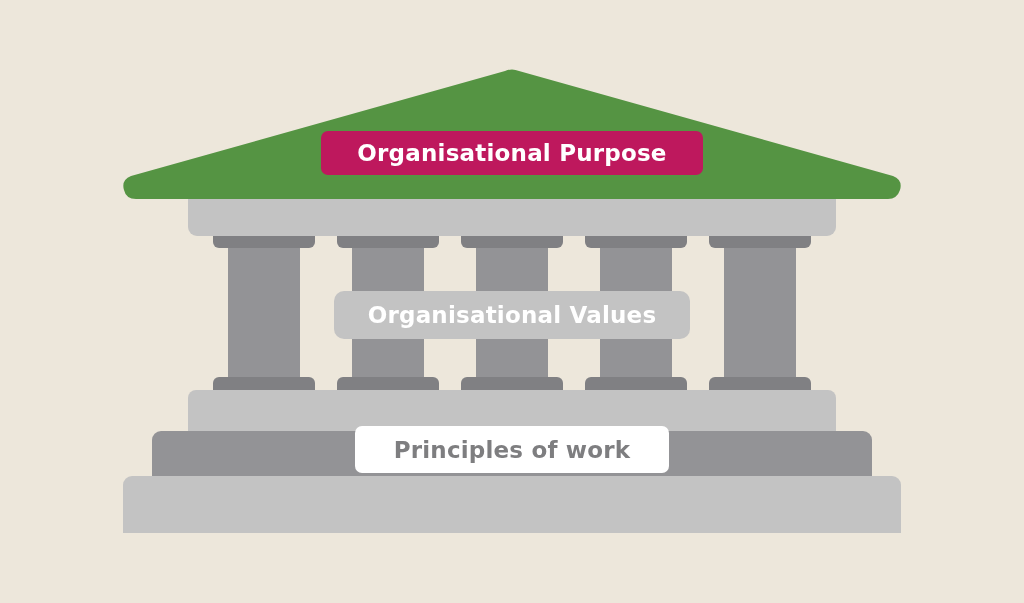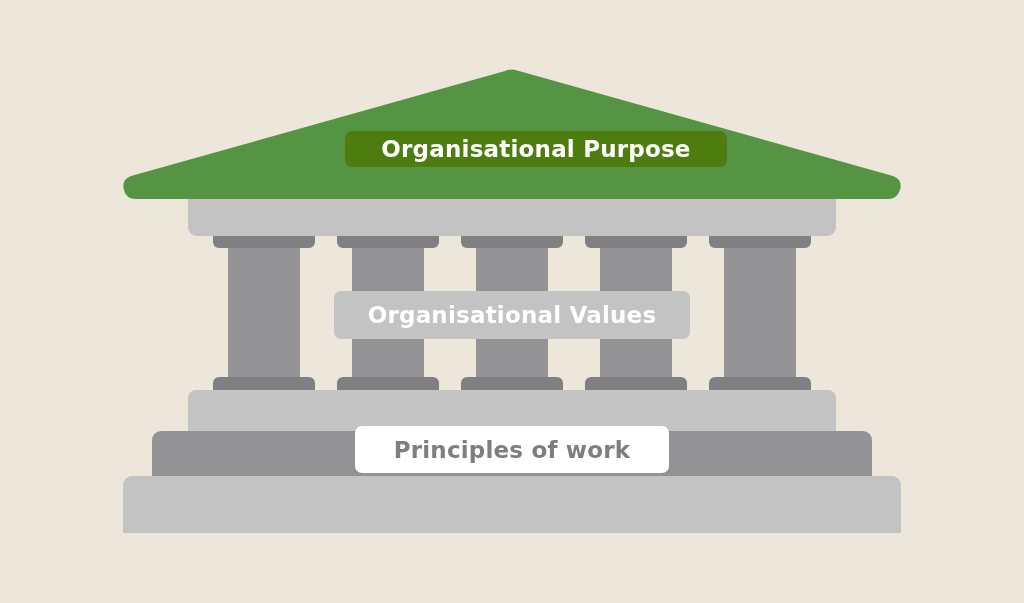--- a/index.html
+++ b/index.html
@@ -10,22 +10,22 @@
   .entablature { left:188px; top:199px; width:648px; height:37px; background:#c3c3c3; border-radius:0 0 9px 9px; }
   .pillar { position:absolute; top:236px; width:102px; height:154px; }
   .pillar .cap { position:absolute; left:0; top:0; width:102px; height:12px; background:#808083; border-radius:0 0 6px 6px; }
   .pillar .shaft { position:absolute; left:15px; top:12px; width:72px; height:129px; background:#939396; }
   .pillar .base { position:absolute; left:0; bottom:0; width:102px; height:13px; background:#808083; border-radius:6px 6px 0 0; }
   .step1 { left:188px; top:390px; width:648px; height:41px; background:#c3c3c3; border-radius:8px 8px 0 0; }
   .step2 { left:152px; top:431px; width:720px; height:45px; background:#939396; border-radius:9px 9px 0 0; }
   .step3 { left:123px; top:476px; width:778px; height:57px; background:#c3c3c3; border-radius:9px 9px 0 0; }
   .label { position:absolute; display:flex; align-items:center; justify-content:center;
            font-weight:bold; font-size:23px; border-radius:7px; white-space:nowrap; letter-spacing:0.2px; }
-  .label-purpose { left:321px; top:131px; width:382px; height:36px; background:#4d7c0f; color:#ffffff;margin-left:24px; }
-  .label-values { left:334px; top:291px; width:356px; height:48px; background:#c3c3c3; color:#ffffff; }
+  .label-purpose { left:321px; top:131px; width:382px; height:44px; background:#be185d; color:#ffffff; }
+  .label-values { left:334px; top:291px; width:356px; height:48px; background:#c3c3c3; color:#ffffff;border-radius:10px; }
   .label-principles { left:355px; top:426px; width:314px; height:47px; background:#ffffff; color:#7e7e80; }
 </style>
 </head>
 <body>
 
 <div>
   <svg class="roof" width="1024" height="603">
     <path d="M505,71 Q512,68 519,71 L893,176 Q903,180 900,190 Q897,199 888,199 L136,199 Q126,199 124,190 Q121,180 131,176 Z" fill="#559443"></path>
   </svg>
 

